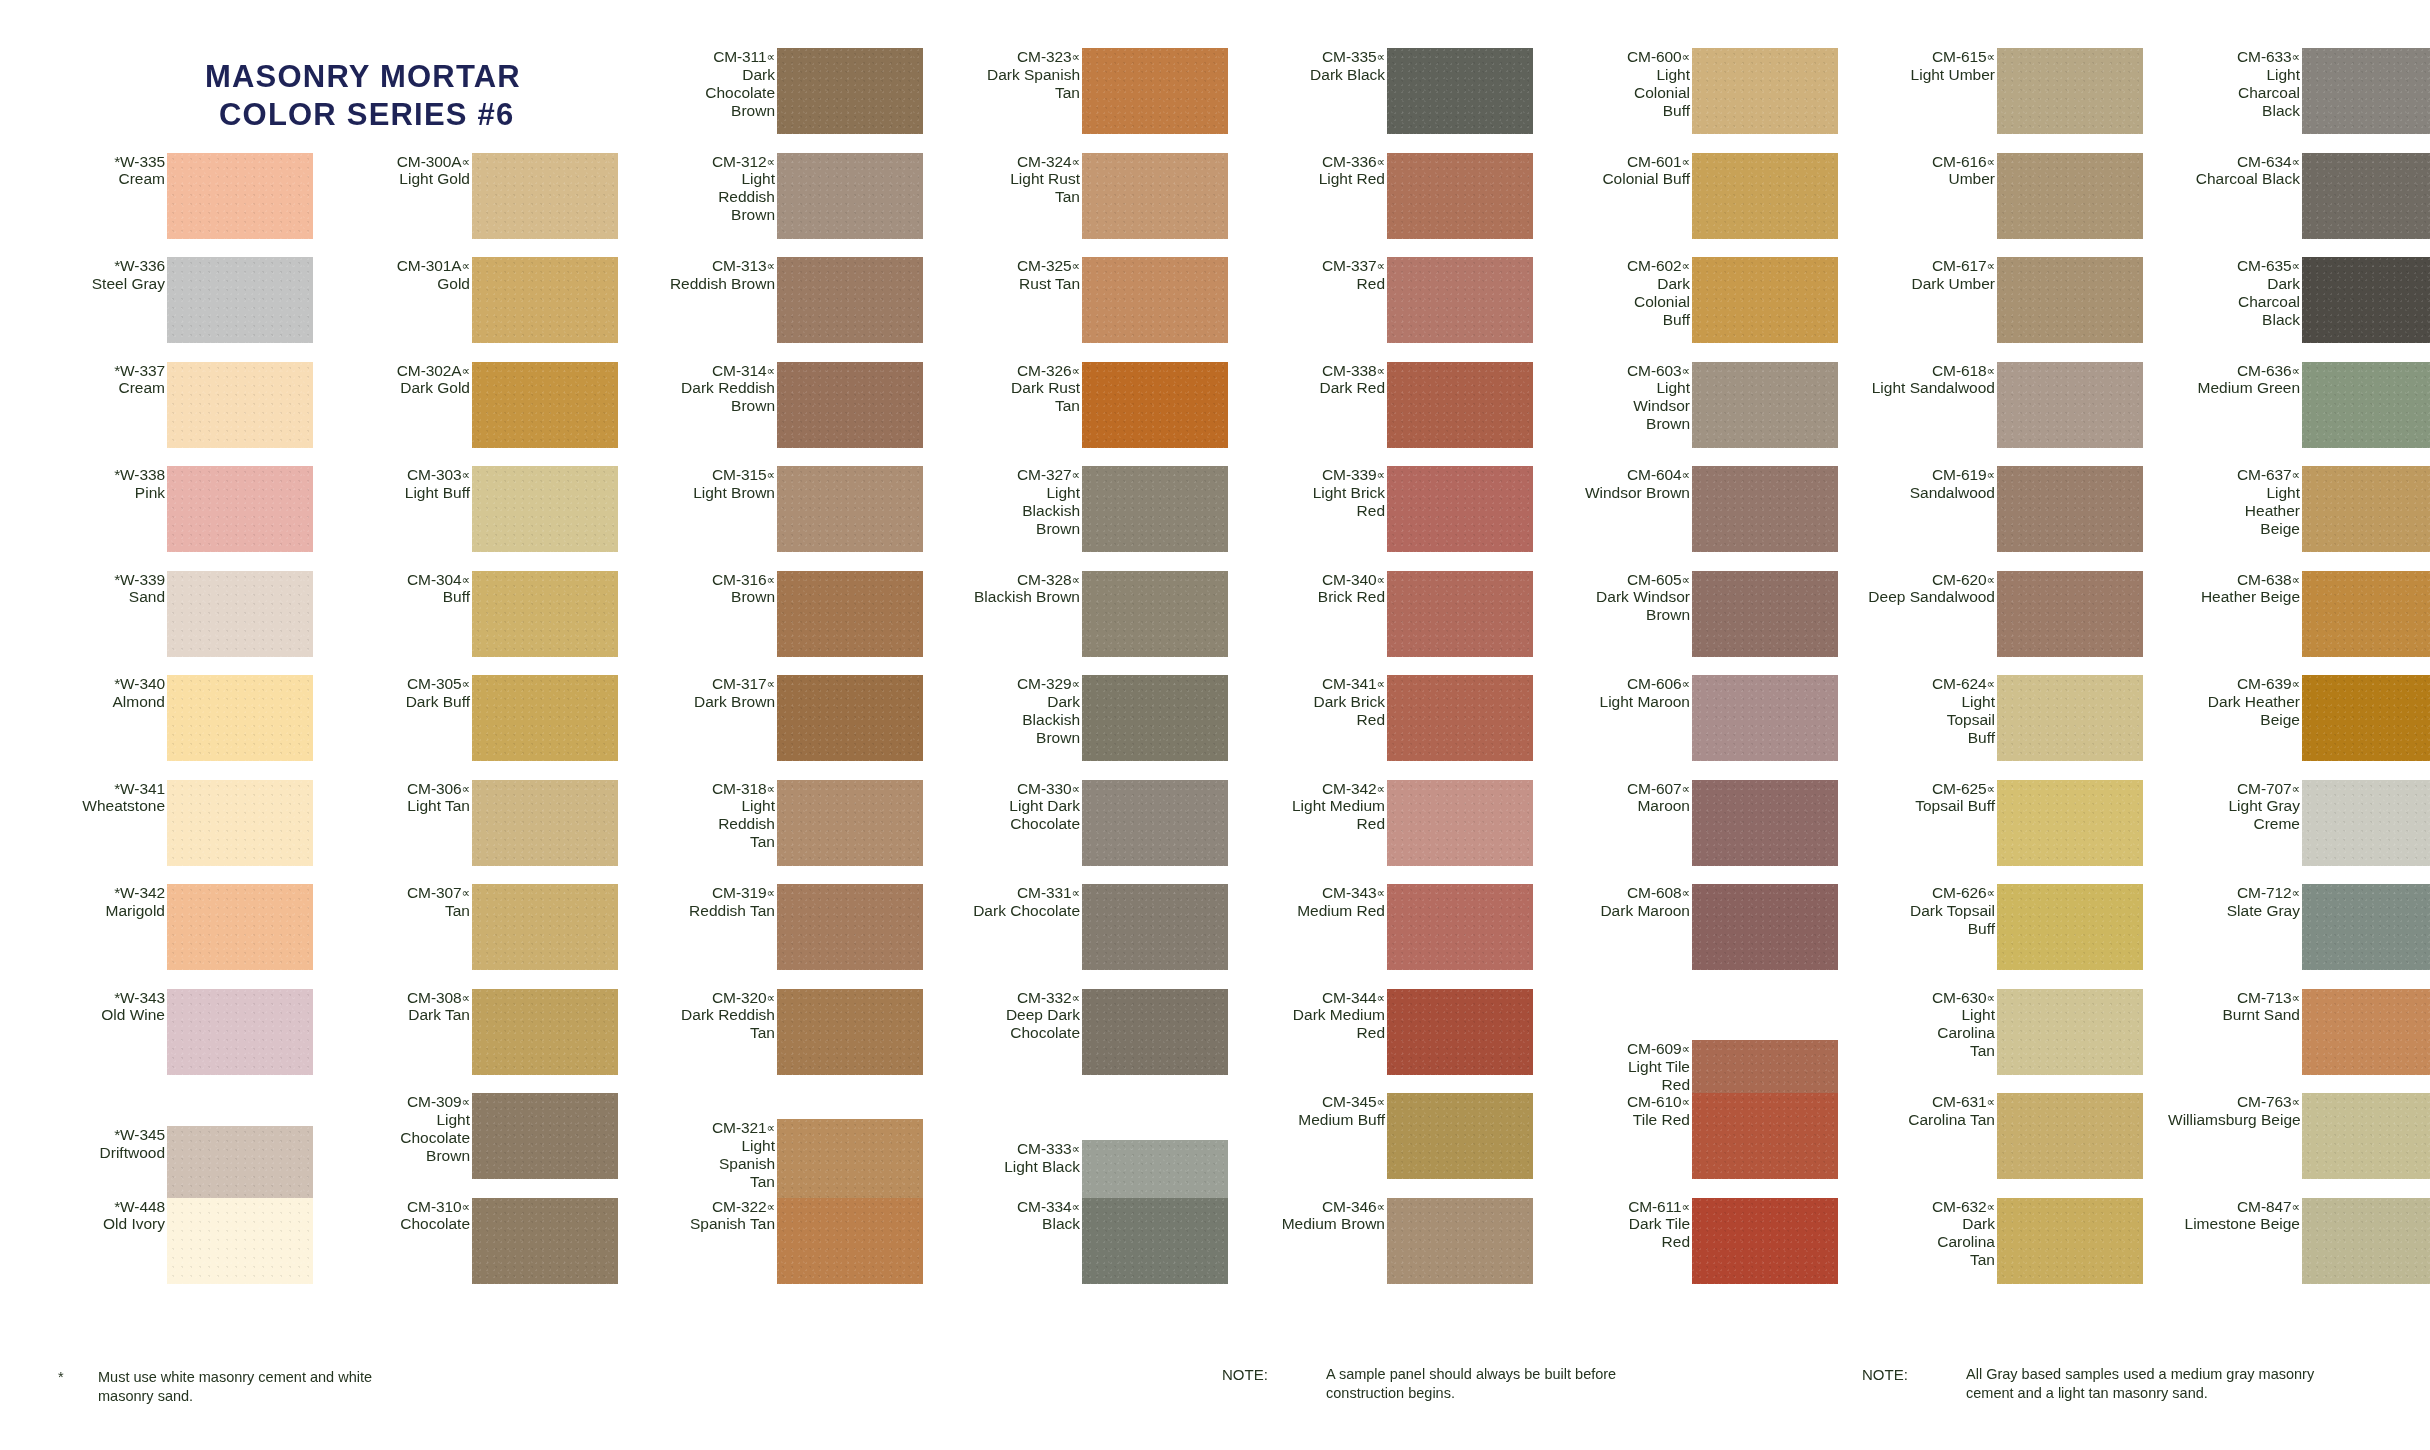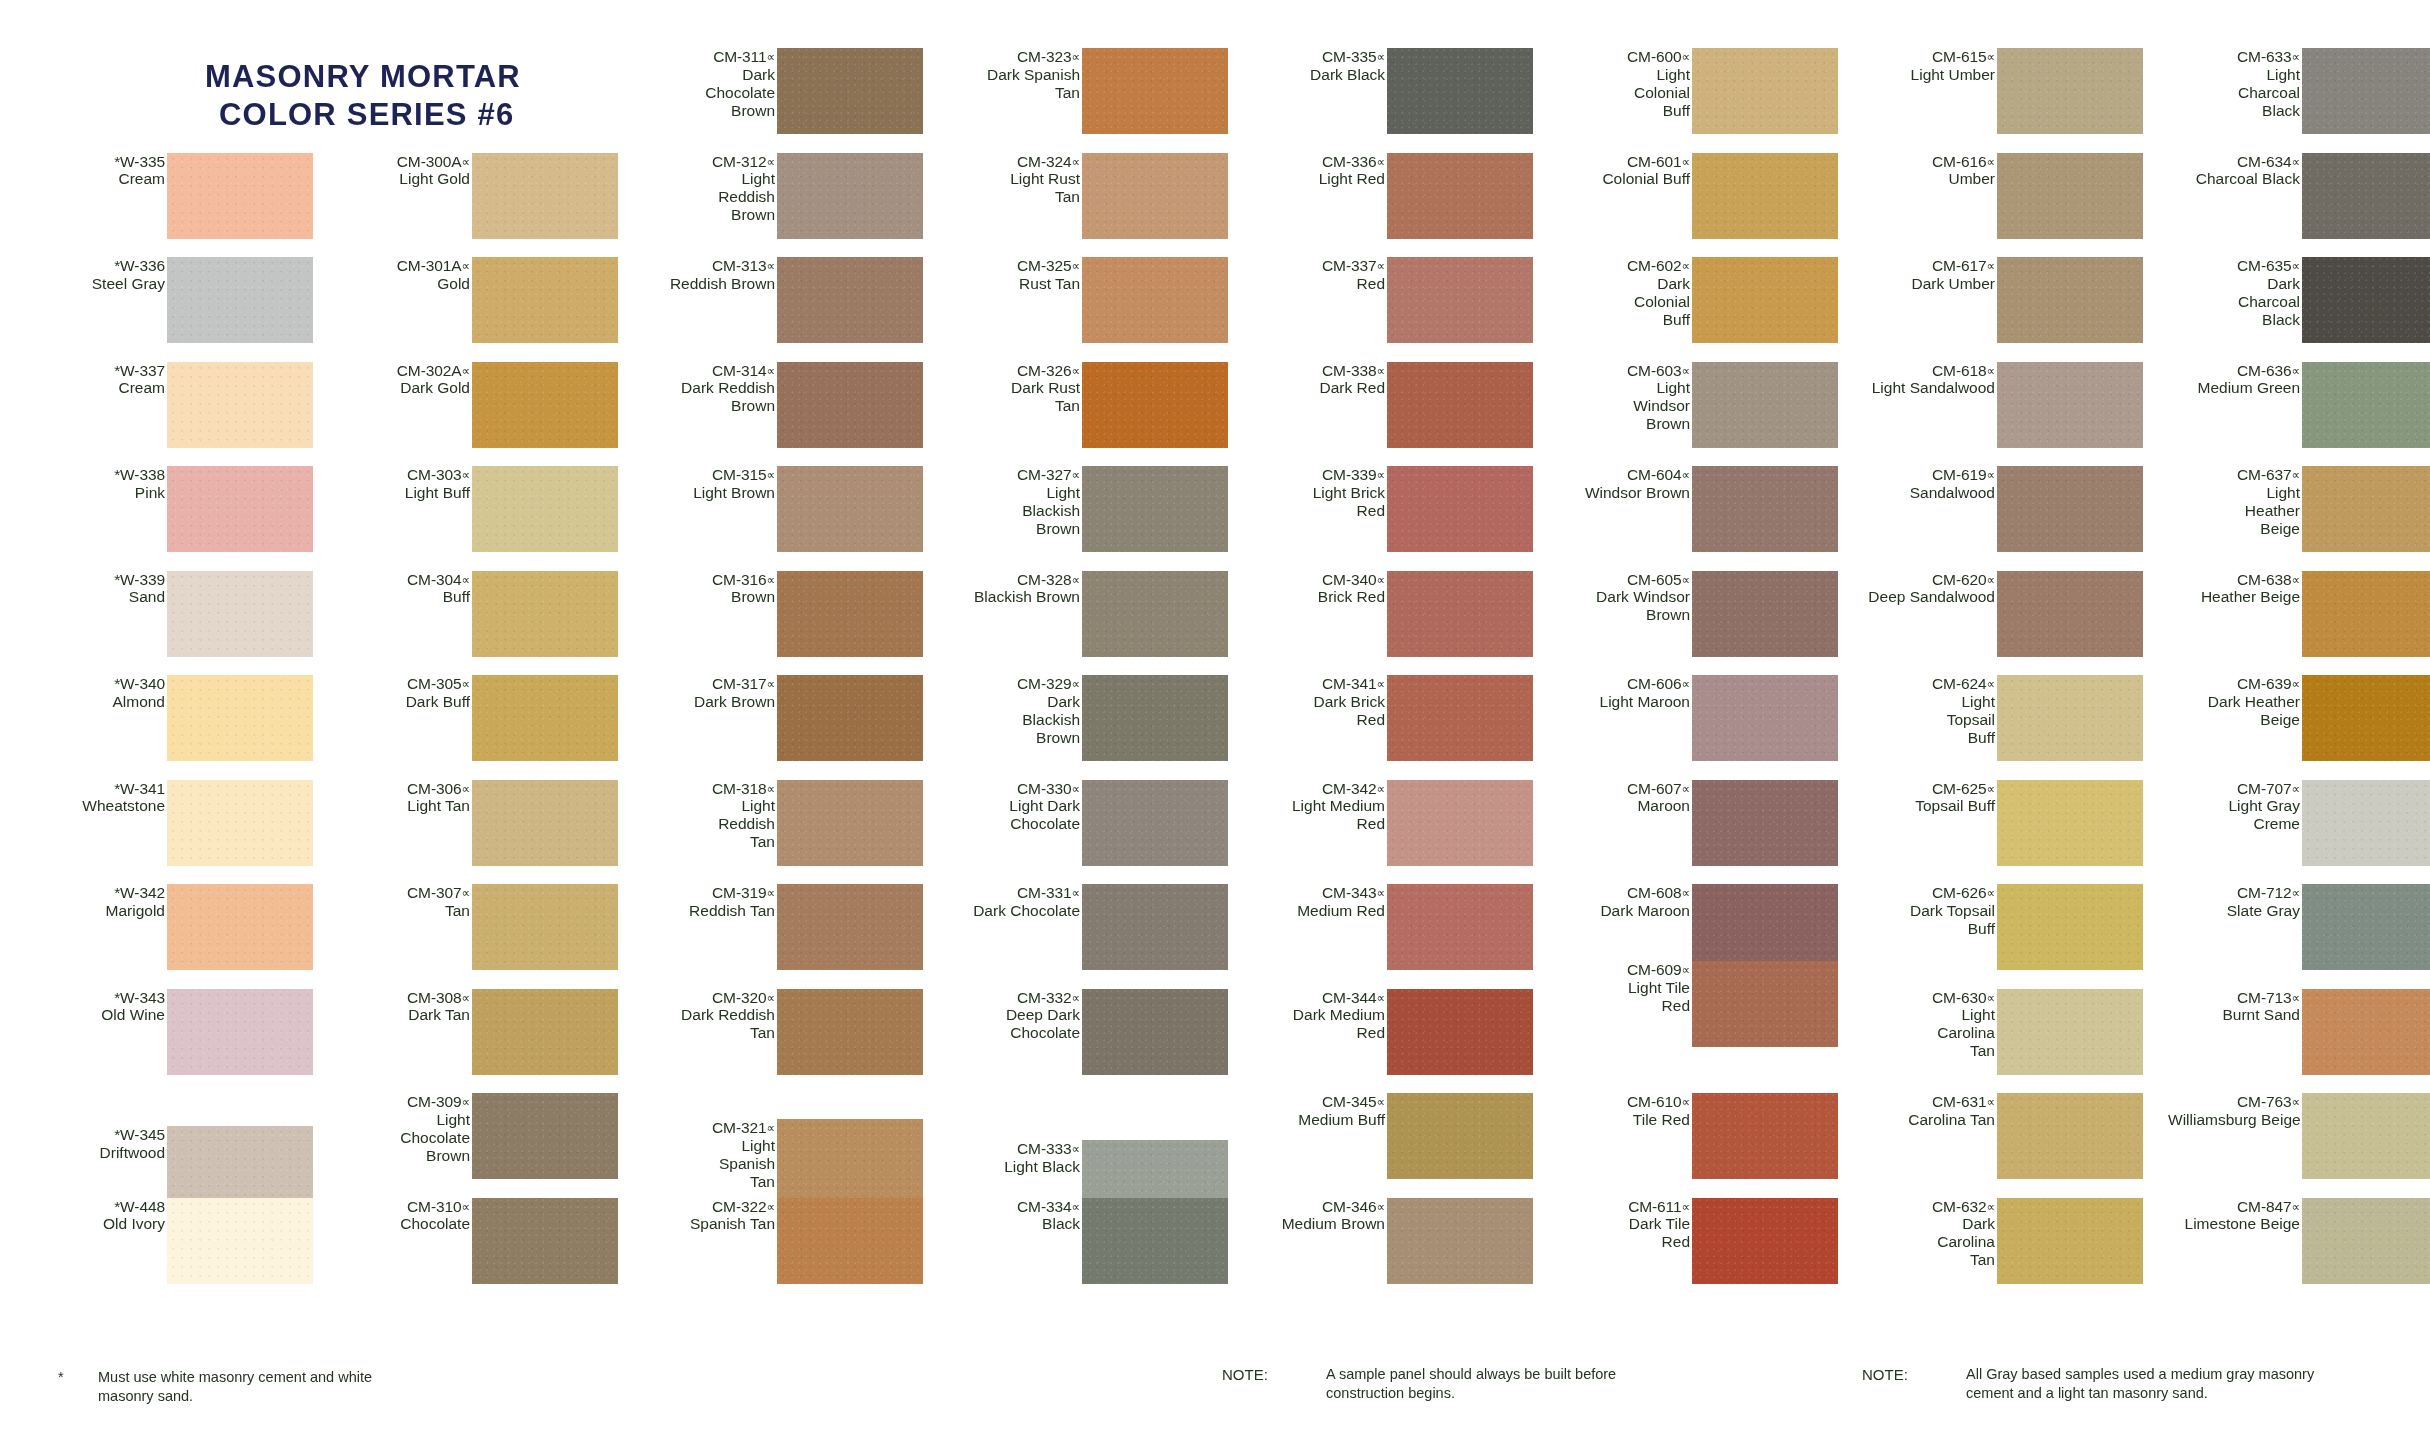--- a/index.html
+++ b/index.html
@@ -650,21 +650,21 @@
           </div>
           <div class="swatch" style="background: radial-gradient(circle at 20% 30%, rgba(255, 255, 255, 0.1) 0px, rgba(255, 255, 255, 0.1) 1px, transparent 1px) 0% 0% / 7px 7px, radial-gradient(circle at 70% 65%, rgba(0, 0, 0, 0.07) 0px, rgba(0, 0, 0, 0.07) 1px, transparent 1px) 0% 0% / 9px 9px, radial-gradient(circle at 45% 85%, rgba(255, 255, 255, 0.07) 0px, rgba(255, 255, 255, 0.07) 1px, transparent 1px) 0% 0% / 11px 11px rgb(142, 106, 103);"></div>
         </div>
         <div class="cell" style="top: 884px;">
           <div class="label">
             <span class="code">CM-608<span class="prop">∝</span></span>
             <span class="nm">Dark Maroon</span>
           </div>
           <div class="swatch" style="background: radial-gradient(circle at 20% 30%, rgba(255, 255, 255, 0.1) 0px, rgba(255, 255, 255, 0.1) 1px, transparent 1px) 0% 0% / 7px 7px, radial-gradient(circle at 70% 65%, rgba(0, 0, 0, 0.07) 0px, rgba(0, 0, 0, 0.07) 1px, transparent 1px) 0% 0% / 9px 9px, radial-gradient(circle at 45% 85%, rgba(255, 255, 255, 0.07) 0px, rgba(255, 255, 255, 0.07) 1px, transparent 1px) 0% 0% / 11px 11px rgb(138, 98, 95);"></div>
         </div>
-        <div class="cell" style="top: 961px; text-decoration: underline;">
+        <div class="cell" style="top: 1040px; text-decoration: underline;">
           <div class="label">
             <span class="code">CM-609<span class="prop">∝</span></span>
             <span class="nm">Light Tile</span>
             <span class="nm">Red</span>
           </div>
           <div class="swatch" style="background: radial-gradient(circle at 20% 30%, rgba(255, 255, 255, 0.1) 0px, rgba(255, 255, 255, 0.1) 1px, transparent 1px) 0% 0% / 7px 7px, radial-gradient(circle at 70% 65%, rgba(0, 0, 0, 0.07) 0px, rgba(0, 0, 0, 0.07) 1px, transparent 1px) 0% 0% / 9px 9px, radial-gradient(circle at 45% 85%, rgba(255, 255, 255, 0.07) 0px, rgba(255, 255, 255, 0.07) 1px, transparent 1px) 0% 0% / 11px 11px rgb(169, 106, 82);"></div>
         </div>
         <div class="cell" style="top: 1093px;">
           <div class="label">
             <span class="code">CM-610<span class="prop">∝</span></span>

